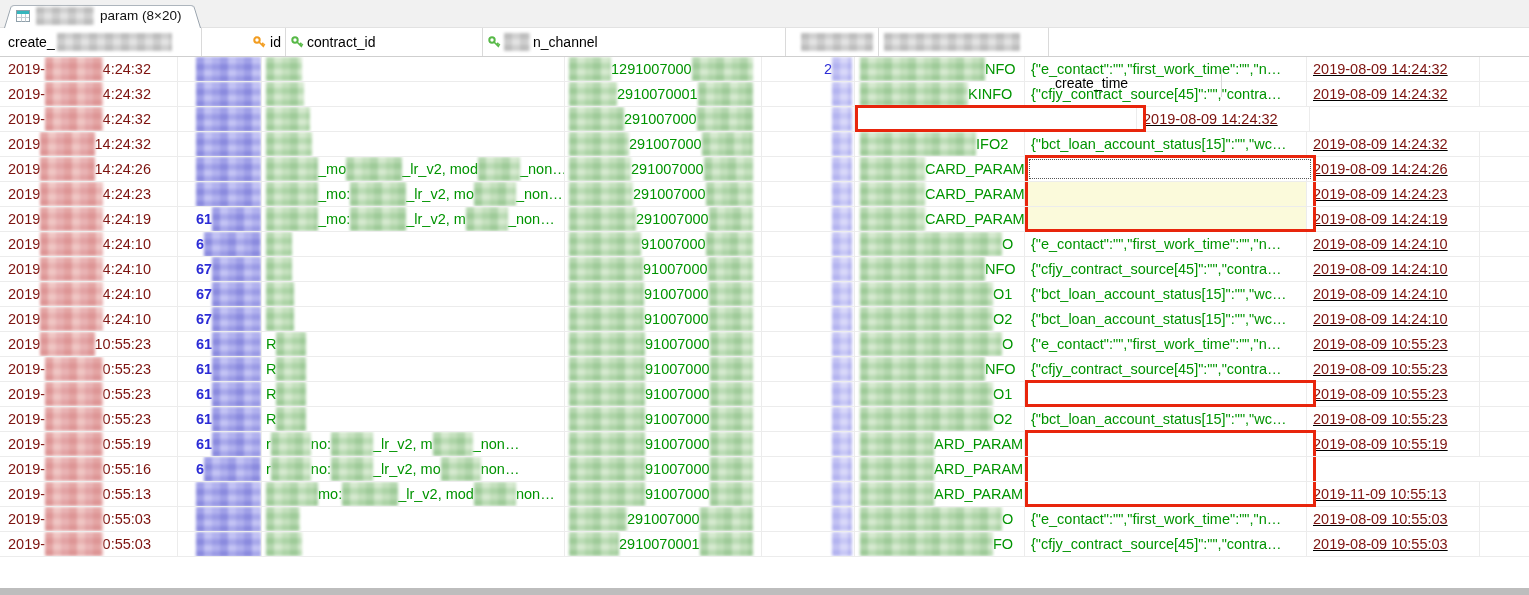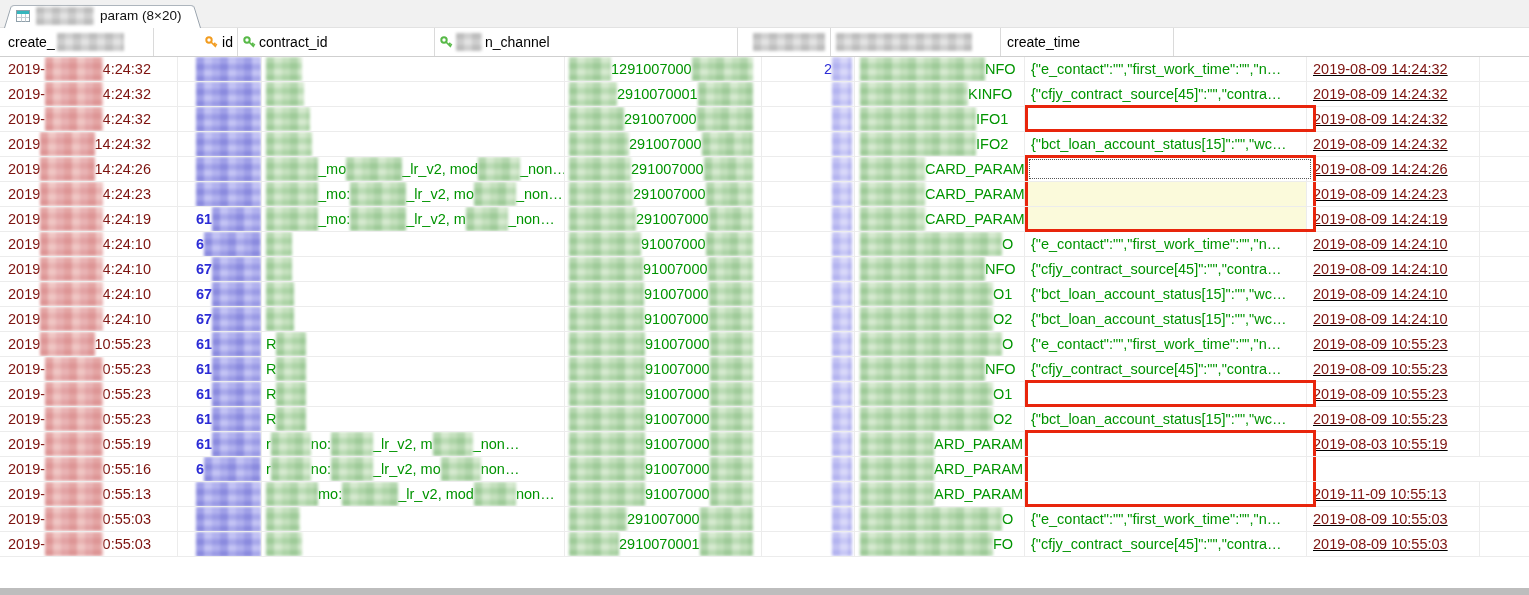--- a/index.html
+++ b/index.html
@@ -45,28 +45,28 @@
         align-items:center;white-space:nowrap;overflow:hidden;position:relative;}
   .c1{width:178px;padding:0 26px 0 8px;}
   .c2{width:84px;padding-left:18px;}
   .c3{width:303px;padding-left:4px;}
   .c4{width:197px;padding:0 8px 0 4px;}
   .c5{width:93px;justify-content:flex-end;padding-right:2px;}
   .c6{width:170px;padding-left:5px;}
   .c7{width:282px;padding-left:6px;overflow:visible;z-index:2;}
   .c8{width:173px;padding-left:6px;text-decoration:underline;}
   .cfill{flex:1 1 auto;border-right:none;}
-  .h1{width:154px;padding-left:8px;}
+  .h1{width:202px;padding-left:8px;}
   .h2{width:84px;justify-content:flex-end;padding-right:4px;gap:4px;}
   .h3{width:303px;gap:3px;}
   .h4{width:197px;gap:3px;}
   .h5{width:93px;}
   .h6{width:170px;}
   .h7{width:282px;padding-left:6px;}
-  .h8{width:173px;padding-left:6px;}
+  .h8{width:173px;padding-left:6px;margin-top:41px;}
 
   .tmaroon{color:#7d120e;}
   .tblue{color:#2b2bd5;font-weight:bold;}
   .tbluen{color:#2b2bd5;}
   .tgreen{color:#009400;}
 
   
   .redframe{position:absolute;left:0;right:-10px;top:-2px;bottom:-1px;
             border:3px solid #e8250c;z-index:6;pointer-events:none;}
   .redframe.top{border-bottom:none;bottom:0;}
@@ -220,24 +220,20 @@
           <span class="mz green" style="width: 44px;"></span>
         </div>
         <div class="cell c4">
           <span class="mz green" style="width: 55px;"></span>
           <span class="tgreen">291007000</span>
           <span class="mz green grow"></span>
         </div>
         <div class="cell c5">
           <span class="mz violet" style="width: 20px;"></span>
         </div>
-        <div class="cell c6">
-          <span class="mz green" style="width: 116px;"></span>
-          <span class="tgreen">IFO1</span>
-        </div>
         <div class="cell c7">
           <span class="tgreen"></span>
           <div class="redframe"></div>
         </div>
         <div class="cell c8">
           <span class="tmaroon">2019-08-09 14:24:32</span>
         </div>
         <div class="cell cfill"></div>
       </div>
       <div class="row">
@@ -689,21 +685,21 @@
         </div>
         <div class="cell c6">
           <span class="mz green" style="width: 74px;"></span>
           <span class="tgreen">ARD_PARAM</span>
         </div>
         <div class="cell c7">
           <span class="tgreen"></span>
           <div class="redframe top"></div>
         </div>
         <div class="cell c8">
-          <span class="tmaroon">2019-08-03 10:55:19</span>
+          <span class="tmaroon">2019-08-09 10:55:19</span>
         </div>
         <div class="cell cfill"></div>
       </div>
       <div class="row">
         <div class="cell c1">
           <span class="tmaroon">2019-</span>
           <span class="mz pink grow"></span>
           <span class="tmaroon">0:55:16</span>
         </div>
         <div class="cell c2">

